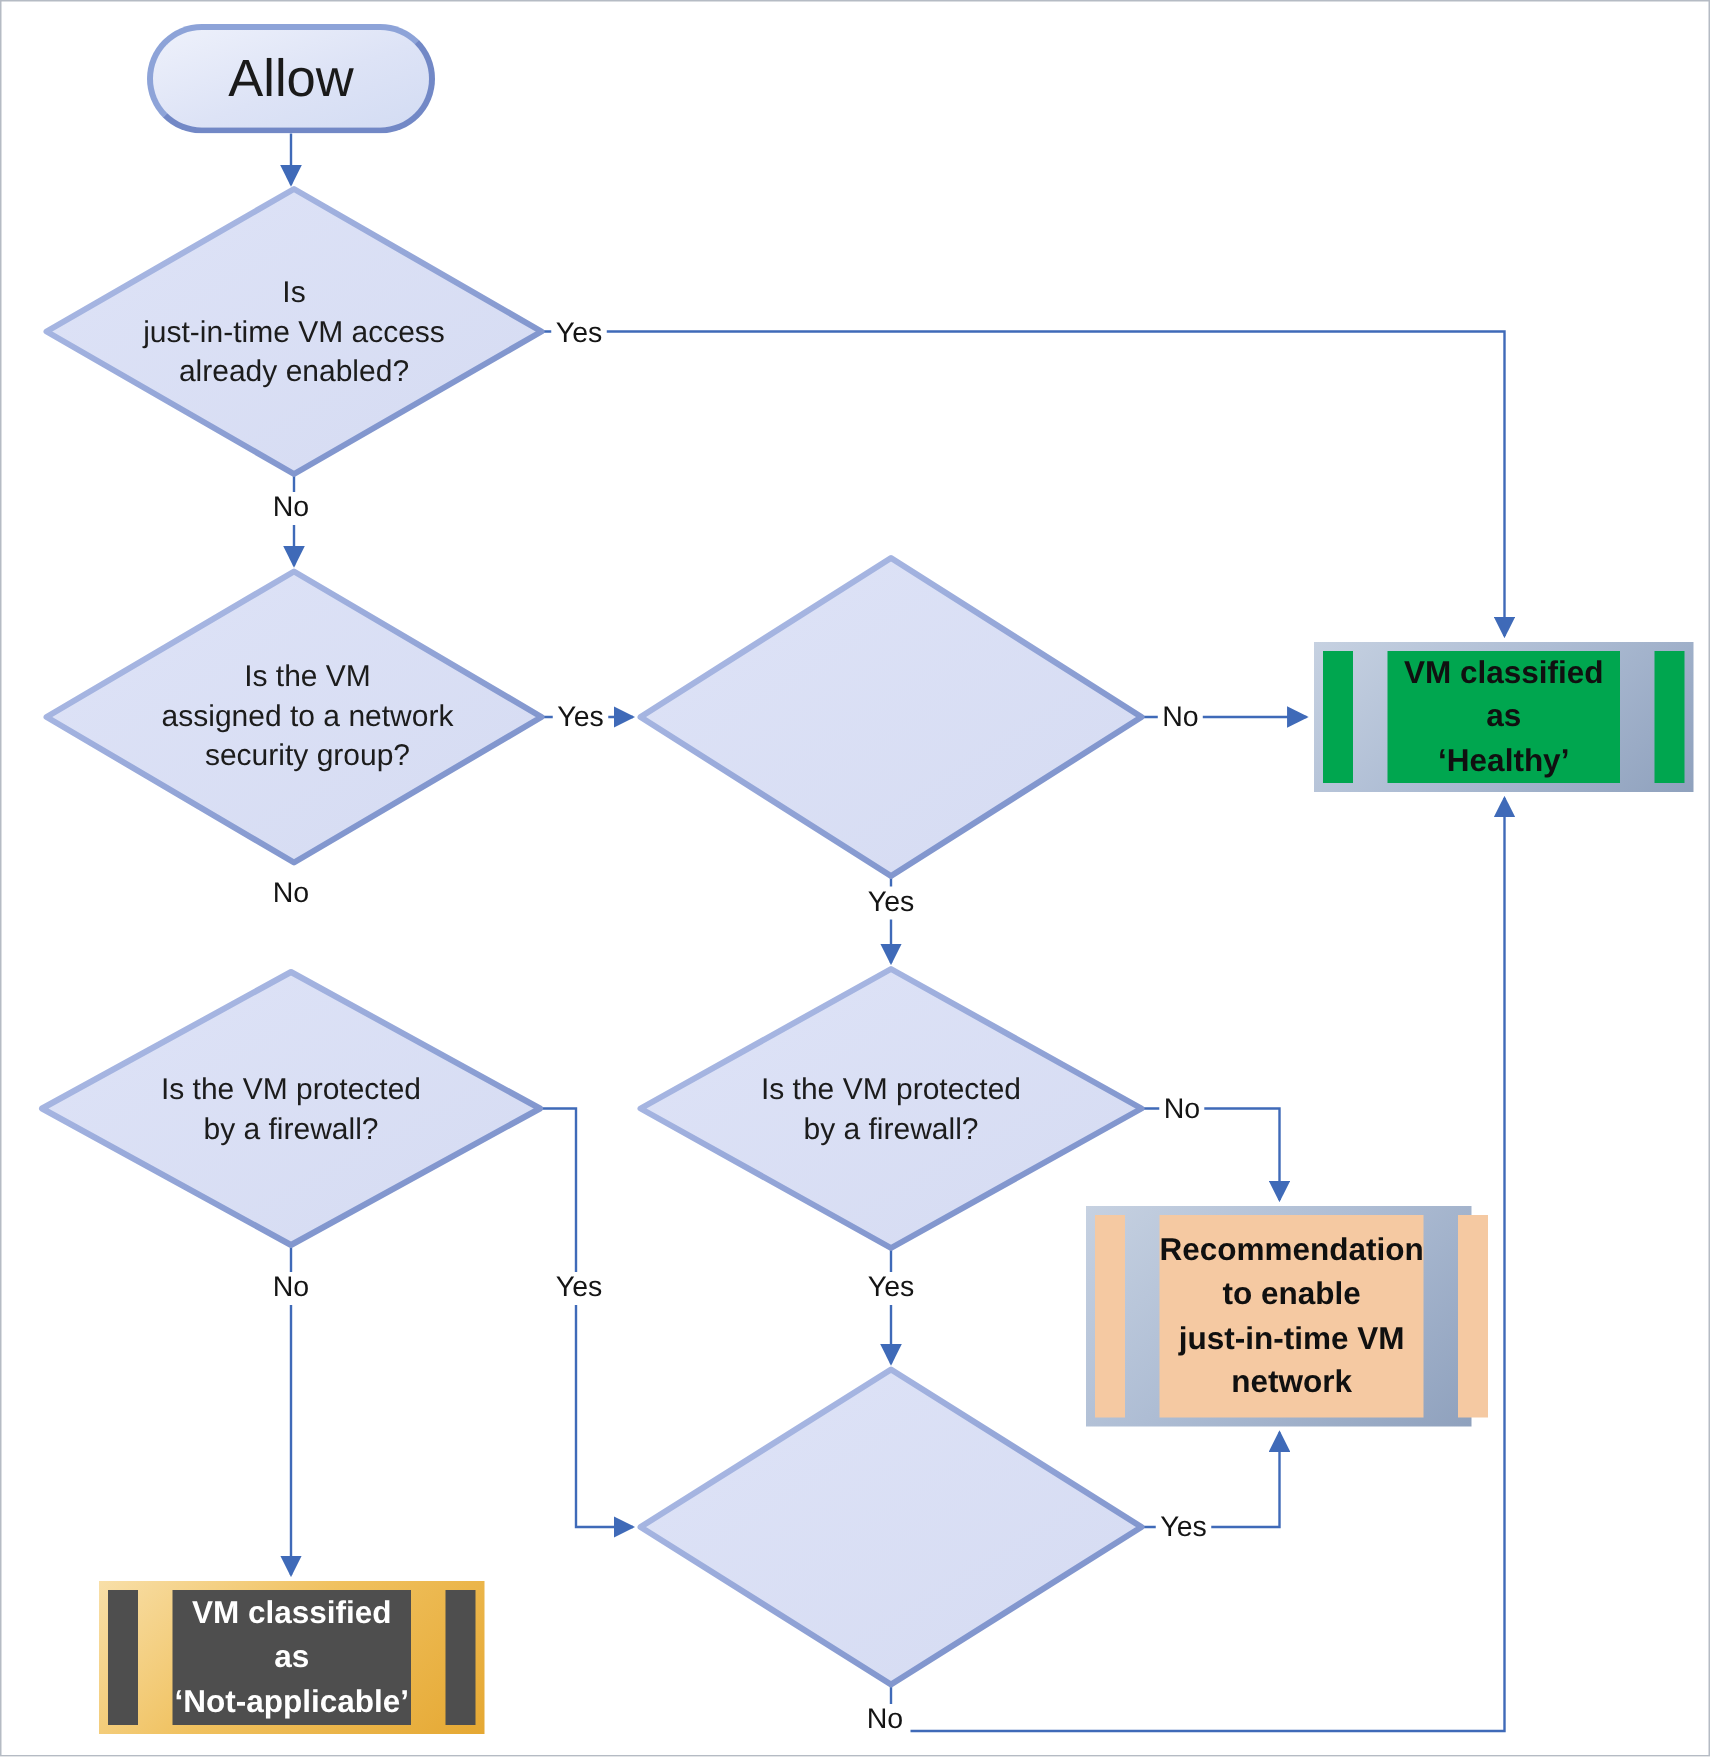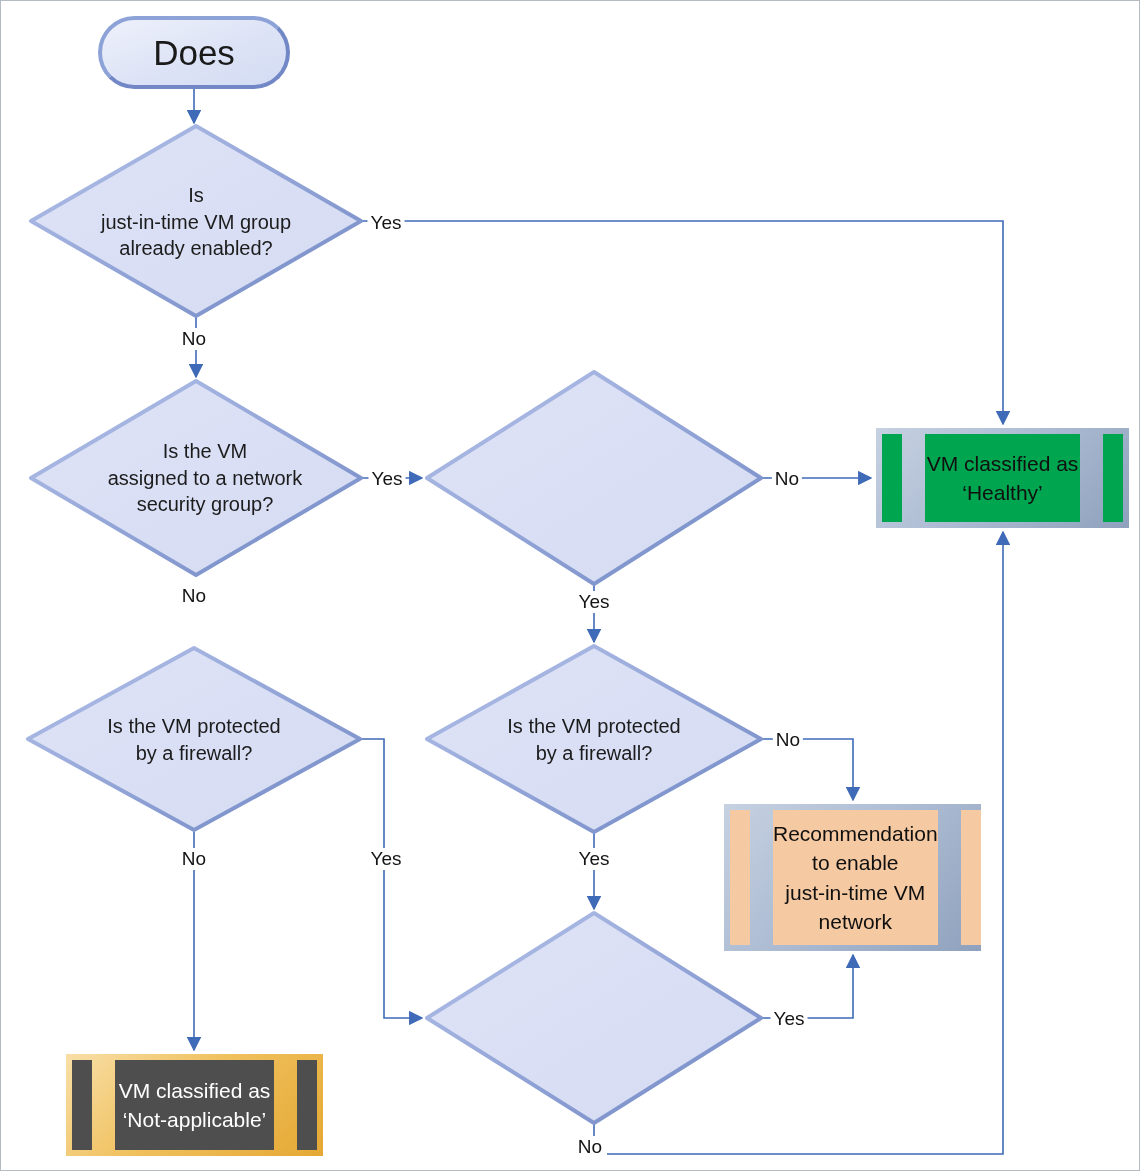--- a/index.html
+++ b/index.html
@@ -57,20 +57,21 @@
     color: #141414;
     white-space: nowrap;
   }
 
   
   .process {
     position: absolute;
     padding: 6px;
     display: flex;
     gap: 23px;
+    font-weight: bold;
   }
   .process .bar   { width: 20px; flex: 0 0 20px; }
   .process .main  {
     flex: 1;
     display: flex; align-items: center; justify-content: center;
     text-align: center;
     white-space: pre-line;
     font-size: 21px;
     line-height: 1.4;
   }
@@ -125,25 +126,25 @@
       <polygon points="195,125 360,220 195,315 30,220"></polygon>
       <polygon points="195,380 360,477 195,574 30,477"></polygon>
       <polygon points="593,371 760,477 593,583 426,477"></polygon>
       <polygon points="593,645 760,738 593,831 426,738"></polygon>
       <polygon points="193,647 359,738 193,829 27,738"></polygon>
       <polygon points="593,912 760,1017 593,1122 426,1017"></polygon>
     </g>
   </svg>
 
   <div class="terminator">
-    <span>Does</span>
+    <span>Allow</span>
   </div>
 
   <div class="node-label" style="left:195px; top:221px; width:280px;">Is
-just-in-time VM group
+just-in-time VM access
 already enabled?</div>
   <div class="node-label" style="left:204px; top:477px; width:290px;">Is the VM
 assigned to a network
 security group?</div>
   <div class="node-label" style="left:593px; top:739px; width:280px;">Is the VM protected
 by a firewall?</div>
   <div class="node-label" style="left:193px; top:739px; width:280px;">Is the VM protected
 by a firewall?</div>
 
   <span class="edge-label" style="left:385px; top:222px;">Yes</span>

